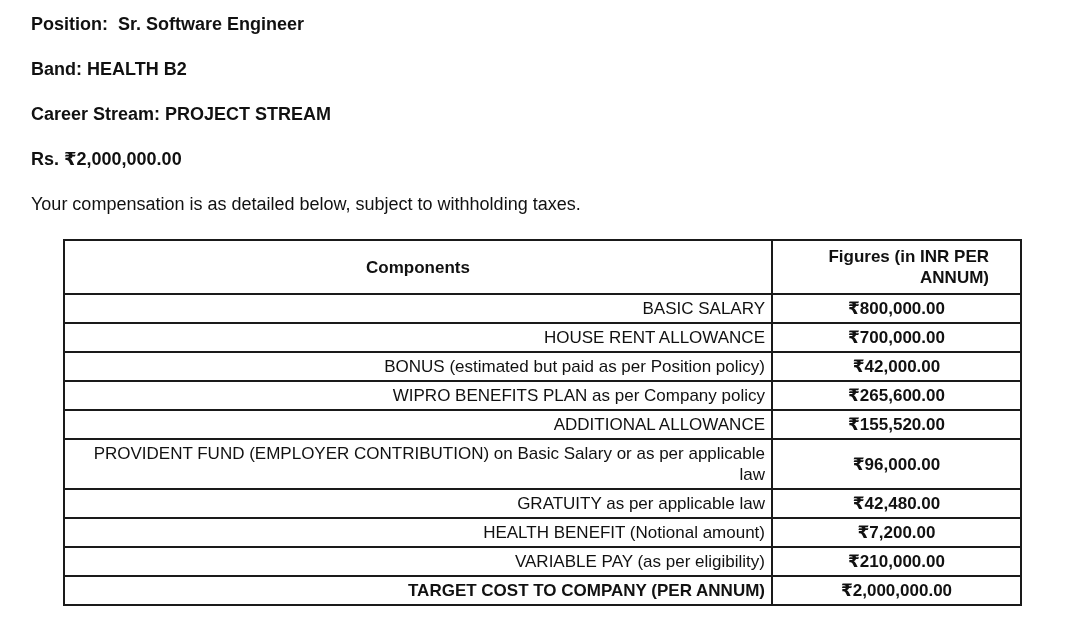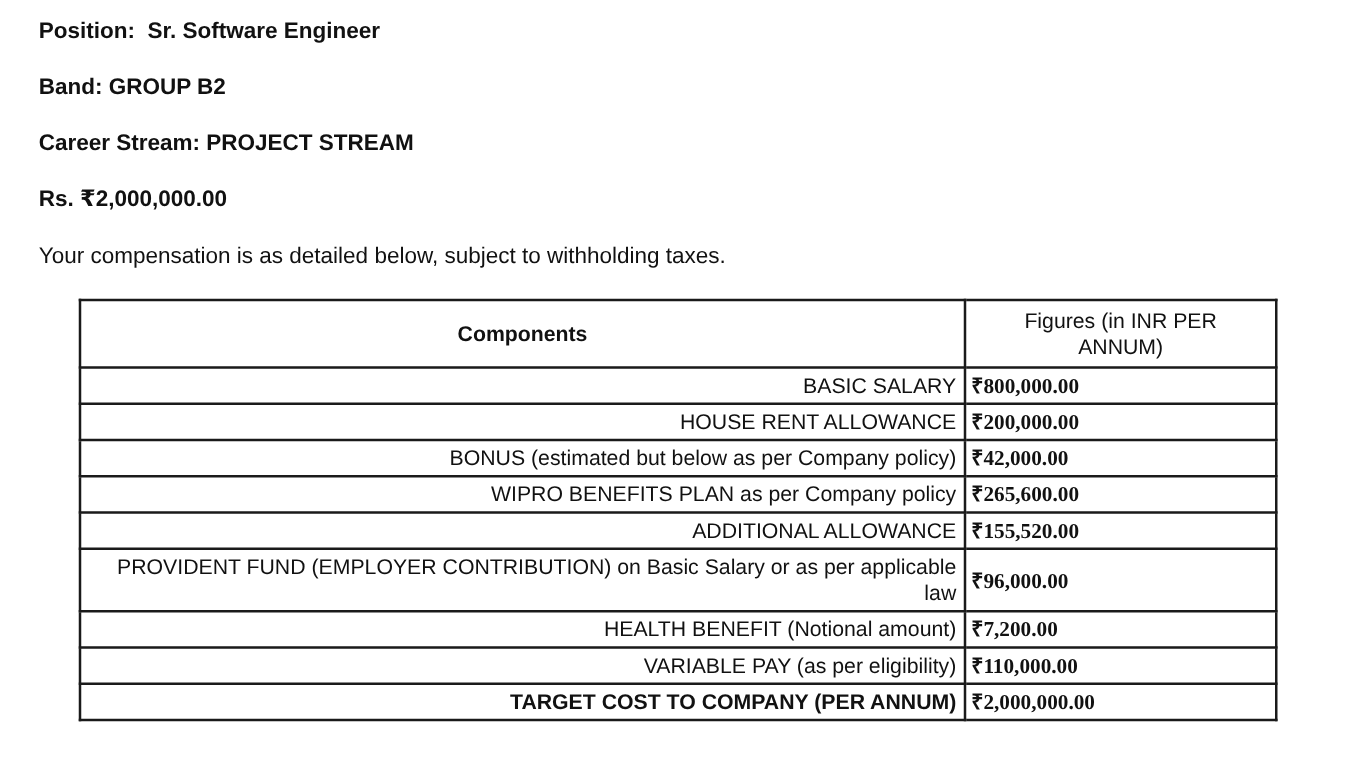--- a/index.html
+++ b/index.html
@@ -39,91 +39,94 @@
     line-height: 21px;
     vertical-align: middle;
   }
   th.component-col {
     font-weight: 700;
     text-align: center;
     padding: 5px 4px;
   }
   th.figure-col {
     width: 249px;
-    font-weight: 400;
-    text-align: center;
+    font-weight: 700;
+    text-align: right;
     padding: 5px 4px;
   }
   .figures-header-inner {
     max-width: 185px;
     margin: 0 auto;
   }
   td.component-cell {
     text-align: right;
     padding: 3px 6px 3px 3px;
   }
   td.figure-cell {
-    text-align: left;
+    text-align: center;
     font-weight: 700;
     padding: 3px 4px;
-    font-family: Liberation Serif, serif;
   }
   tr.total-row td.component-cell { font-weight: 700; }
 </style>
 </head>
 <body>
 
 <div class="page">
   <p class="doc-line bold">Position:  Sr. Software Engineer</p>
-  <p class="doc-line bold">Band: GROUP B2</p>
+  <p class="doc-line bold">Band: HEALTH B2</p>
   <p class="doc-line bold">Career Stream: PROJECT STREAM</p>
   <p class="doc-line bold">Rs. ₹2,000,000.00</p>
   <p class="doc-line">Your compensation is as detailed below, subject to withholding taxes.</p>
 
   <table class="comp-table">
     <thead>
       <tr>
         <th class="component-col">Components</th>
         <th class="figure-col">
           <div class="figures-header-inner">Figures (in INR PER ANNUM)</div>
         </th>
       </tr>
     </thead>
     <tbody>
         <tr>
           <td class="component-cell">BASIC SALARY</td>
           <td class="figure-cell">₹800,000.00</td>
         </tr>
         <tr>
           <td class="component-cell">HOUSE RENT ALLOWANCE</td>
-          <td class="figure-cell">₹200,000.00</td>
+          <td class="figure-cell">₹700,000.00</td>
         </tr>
         <tr>
-          <td class="component-cell">BONUS (estimated but below as per Company policy)</td>
+          <td class="component-cell">BONUS (estimated but paid as per Position policy)</td>
           <td class="figure-cell">₹42,000.00</td>
         </tr>
         <tr>
           <td class="component-cell">WIPRO BENEFITS PLAN as per Company policy</td>
           <td class="figure-cell">₹265,600.00</td>
         </tr>
         <tr>
           <td class="component-cell">ADDITIONAL ALLOWANCE</td>
           <td class="figure-cell">₹155,520.00</td>
         </tr>
         <tr>
           <td class="component-cell">PROVIDENT FUND (EMPLOYER CONTRIBUTION) on Basic Salary or as per applicable law</td>
           <td class="figure-cell">₹96,000.00</td>
         </tr>
         <tr>
+          <td class="component-cell">GRATUITY as per applicable law</td>
+          <td class="figure-cell">₹42,480.00</td>
+        </tr>
+        <tr>
           <td class="component-cell">HEALTH BENEFIT (Notional amount)</td>
           <td class="figure-cell">₹7,200.00</td>
         </tr>
         <tr>
           <td class="component-cell">VARIABLE PAY (as per eligibility)</td>
-          <td class="figure-cell">₹110,000.00</td>
+          <td class="figure-cell">₹210,000.00</td>
         </tr>
         <tr class="total-row">
           <td class="component-cell">TARGET COST TO COMPANY (PER ANNUM)</td>
           <td class="figure-cell">₹2,000,000.00</td>
         </tr>
       </tbody>
   </table>
 </div>
 
 </body></html>

